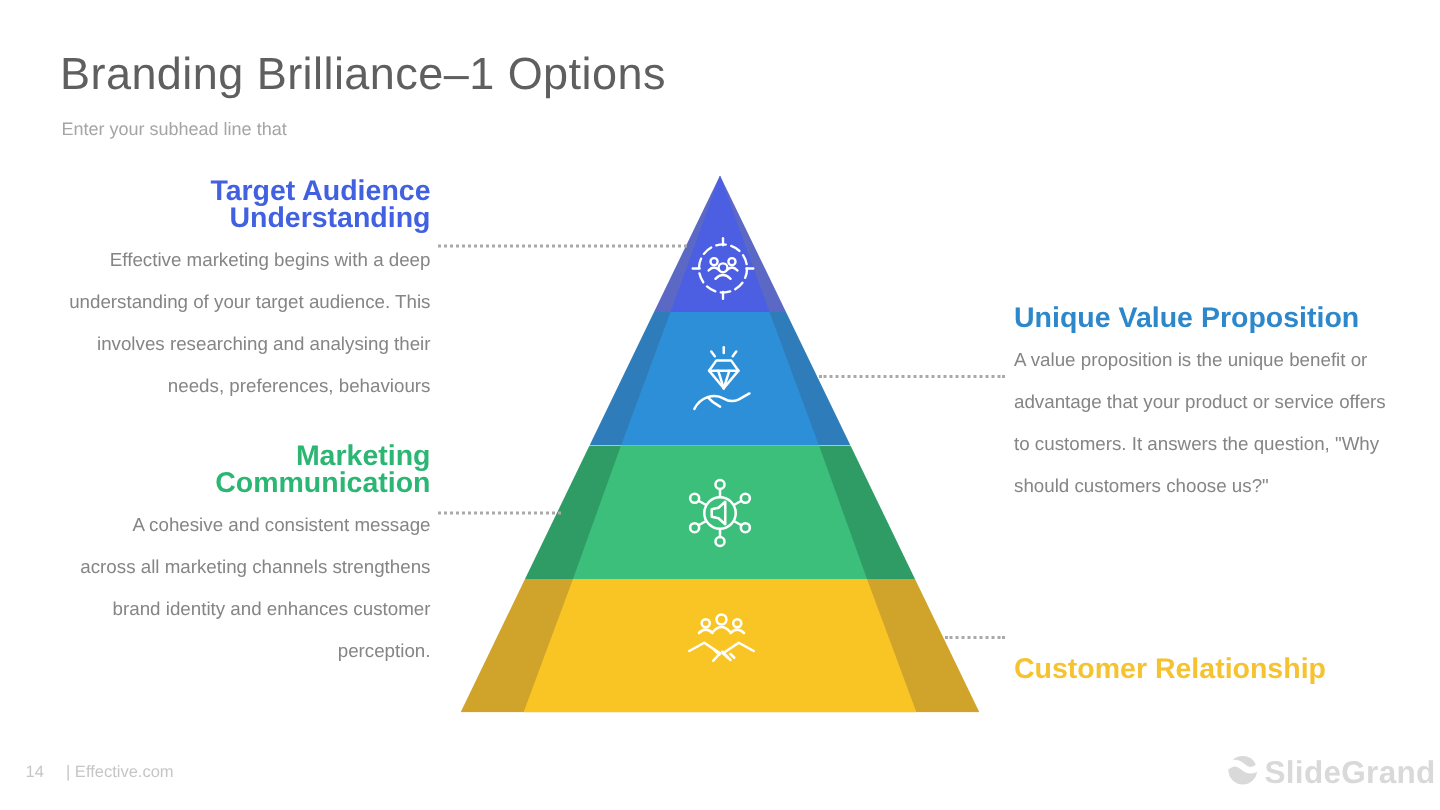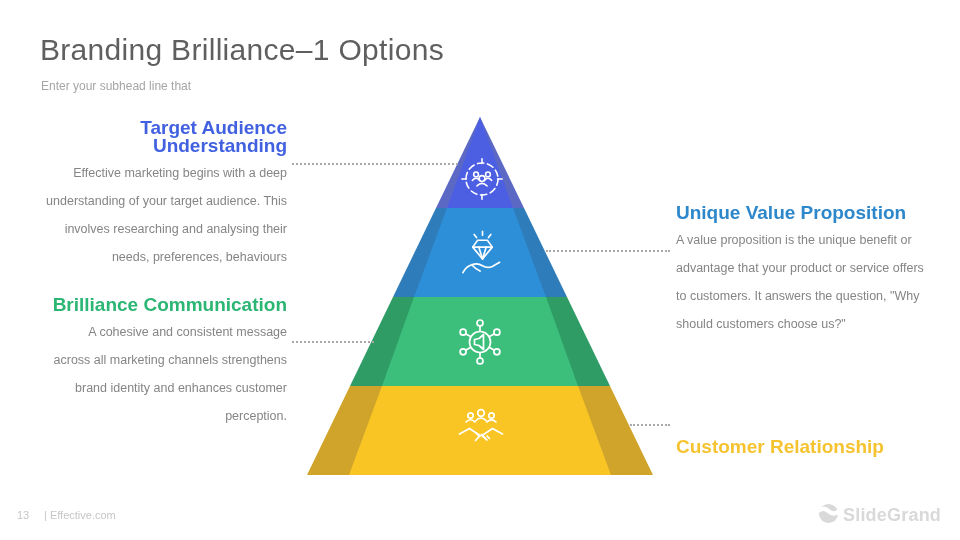--- a/index.html
+++ b/index.html
@@ -41,21 +41,21 @@
   .picon svg{display:block;stroke:#ffffff;fill:none;stroke-width:1.7;stroke-linecap:round;stroke-linejoin:round;}
   #picon-0{left:153px;top:40px;}
   #picon-1{left:152px;top:112px;}
   #picon-2{left:148px;top:201px;}
   #picon-3{left:149px;top:290px;}
 
   
   .page-num{position:absolute;left:17px;top:509px;font-size:11px;color:#c6c6c6;}
   .site{position:absolute;left:44px;top:509px;font-size:11px;color:#c6c6c6;}
   .logo{position:absolute;left:818px;top:503px;display:flex;align-items:center;color:#d9d9d9;}
-  .logo-text{font-size:18px;font-weight:bold;color:#d9d9d9;letter-spacing:.2px;margin-left:4px;}
+  .logo-text{font-size:21px;font-weight:bold;color:#d9d9d9;letter-spacing:.2px;margin-left:4px;}
 </style>
 </head>
 <body>
 
 <div class="slide">
 
   <div class="title">Branding Brilliance–1 Options</div>
   <div class="subhead">Enter your subhead line that</div>
 
   <div class="pyramid">
@@ -137,28 +137,28 @@
 
   <div class="tb side-left" id="block-0">
     <h2 style="color: rgb(65, 97, 225);">Target Audience Understanding</h2>
     <p>Effective marketing begins with a deep understanding of your target audience. This involves researching and analysing their needs, preferences, behaviours</p>
   </div>
   <div class="tb side-right" id="block-1">
     <h2 style="color: rgb(45, 135, 203);">Unique Value Proposition</h2>
     <p>A value proposition is the unique benefit or advantage that your product or service offers to customers. It answers the question, "Why should customers choose us?"</p>
   </div>
   <div class="tb side-left" id="block-2">
-    <h2 style="color: rgb(43, 182, 115);">Brilliance Communication</h2>
+    <h2 style="color: rgb(43, 182, 115);">Marketing Communication</h2>
     <p>A cohesive and consistent message across all marketing channels strengthens brand identity and enhances customer perception.</p>
   </div>
   <div class="tb side-right" id="block-3">
     <h2 style="color: rgb(246, 195, 48);">Customer Relationship</h2>
   </div>
 
-  <div class="page-num">13</div>
+  <div class="page-num">14</div>
   <div class="site">| Effective.com</div>
   <div class="logo">
     <span>
       <svg width="21" height="21" viewBox="0 0 22 22">
         <circle cx="11" cy="11" r="10" fill="#d9d9d9"></circle>
         <path d="M0,8.5 Q5.5,3.5 11,8.5 T22,8.5" stroke="#ffffff" stroke-width="4.5" fill="none"></path>
       </svg>
     </span>
     <span class="logo-text">SlideGrand</span>
   </div>

